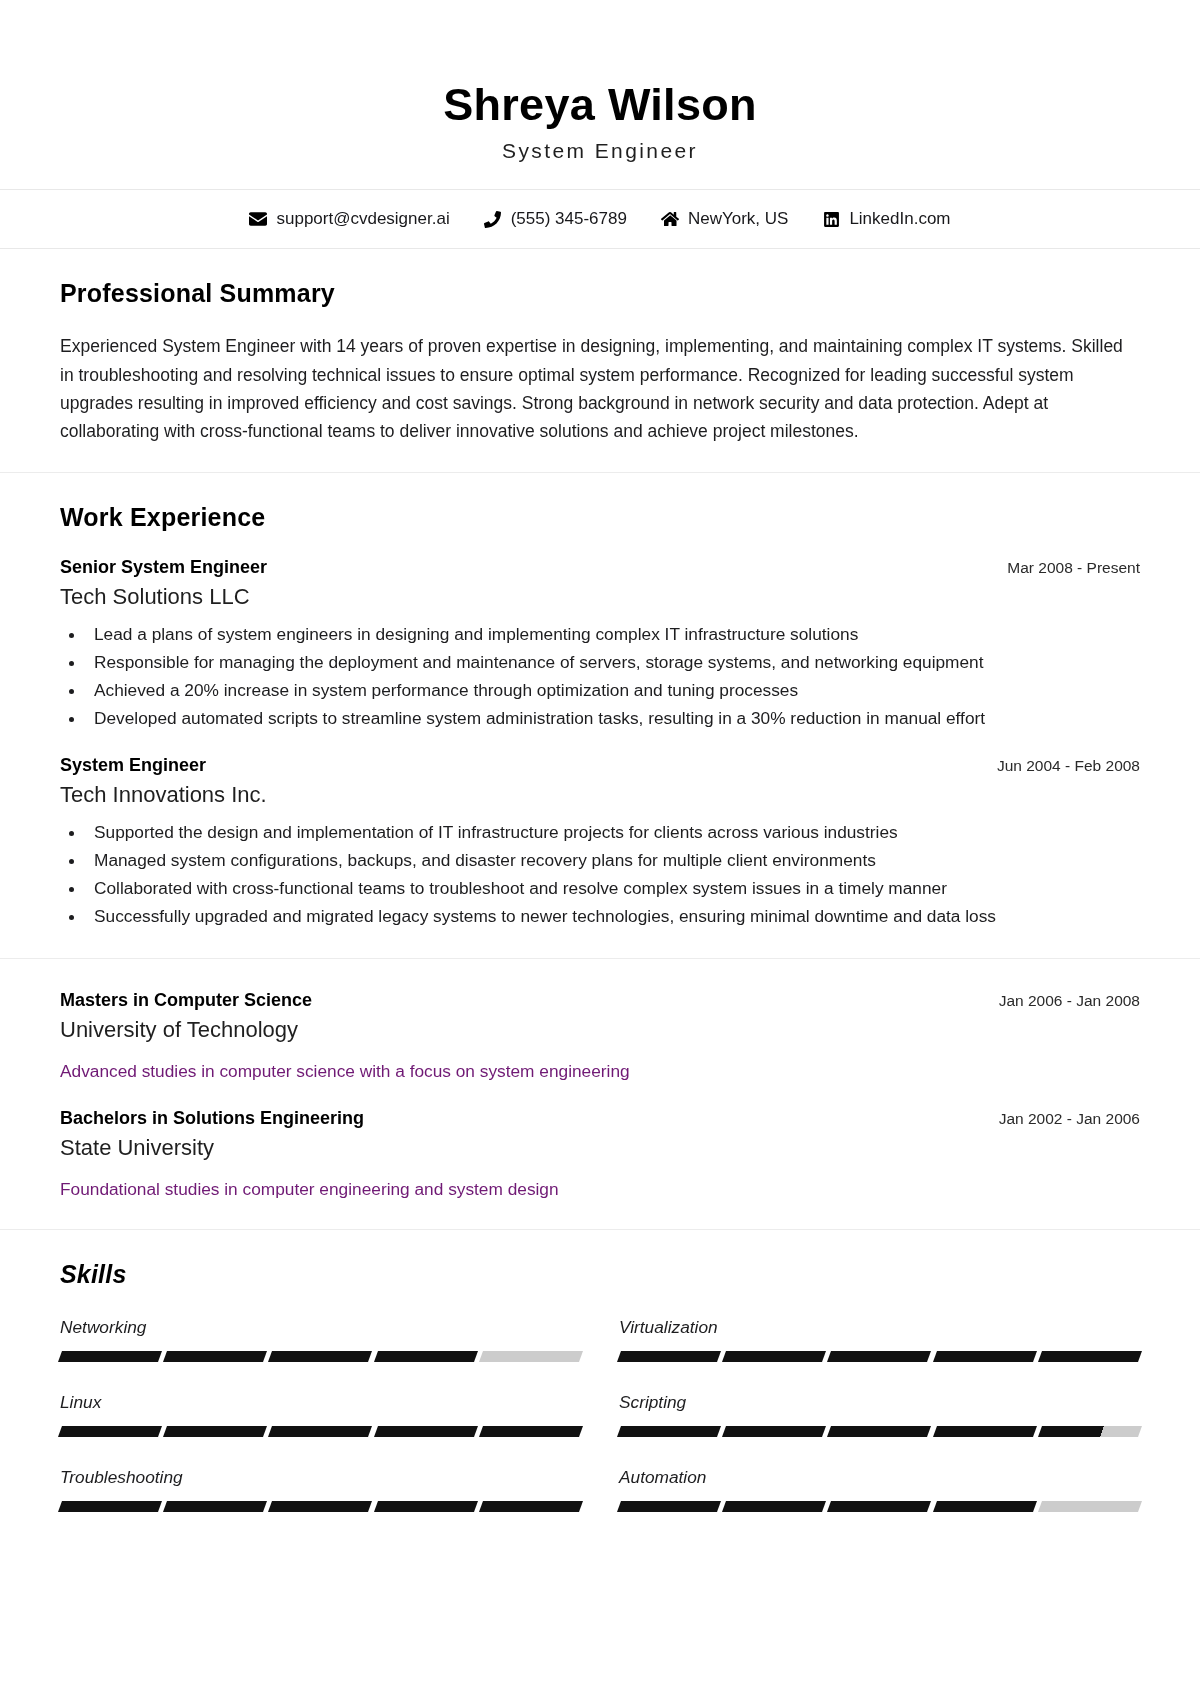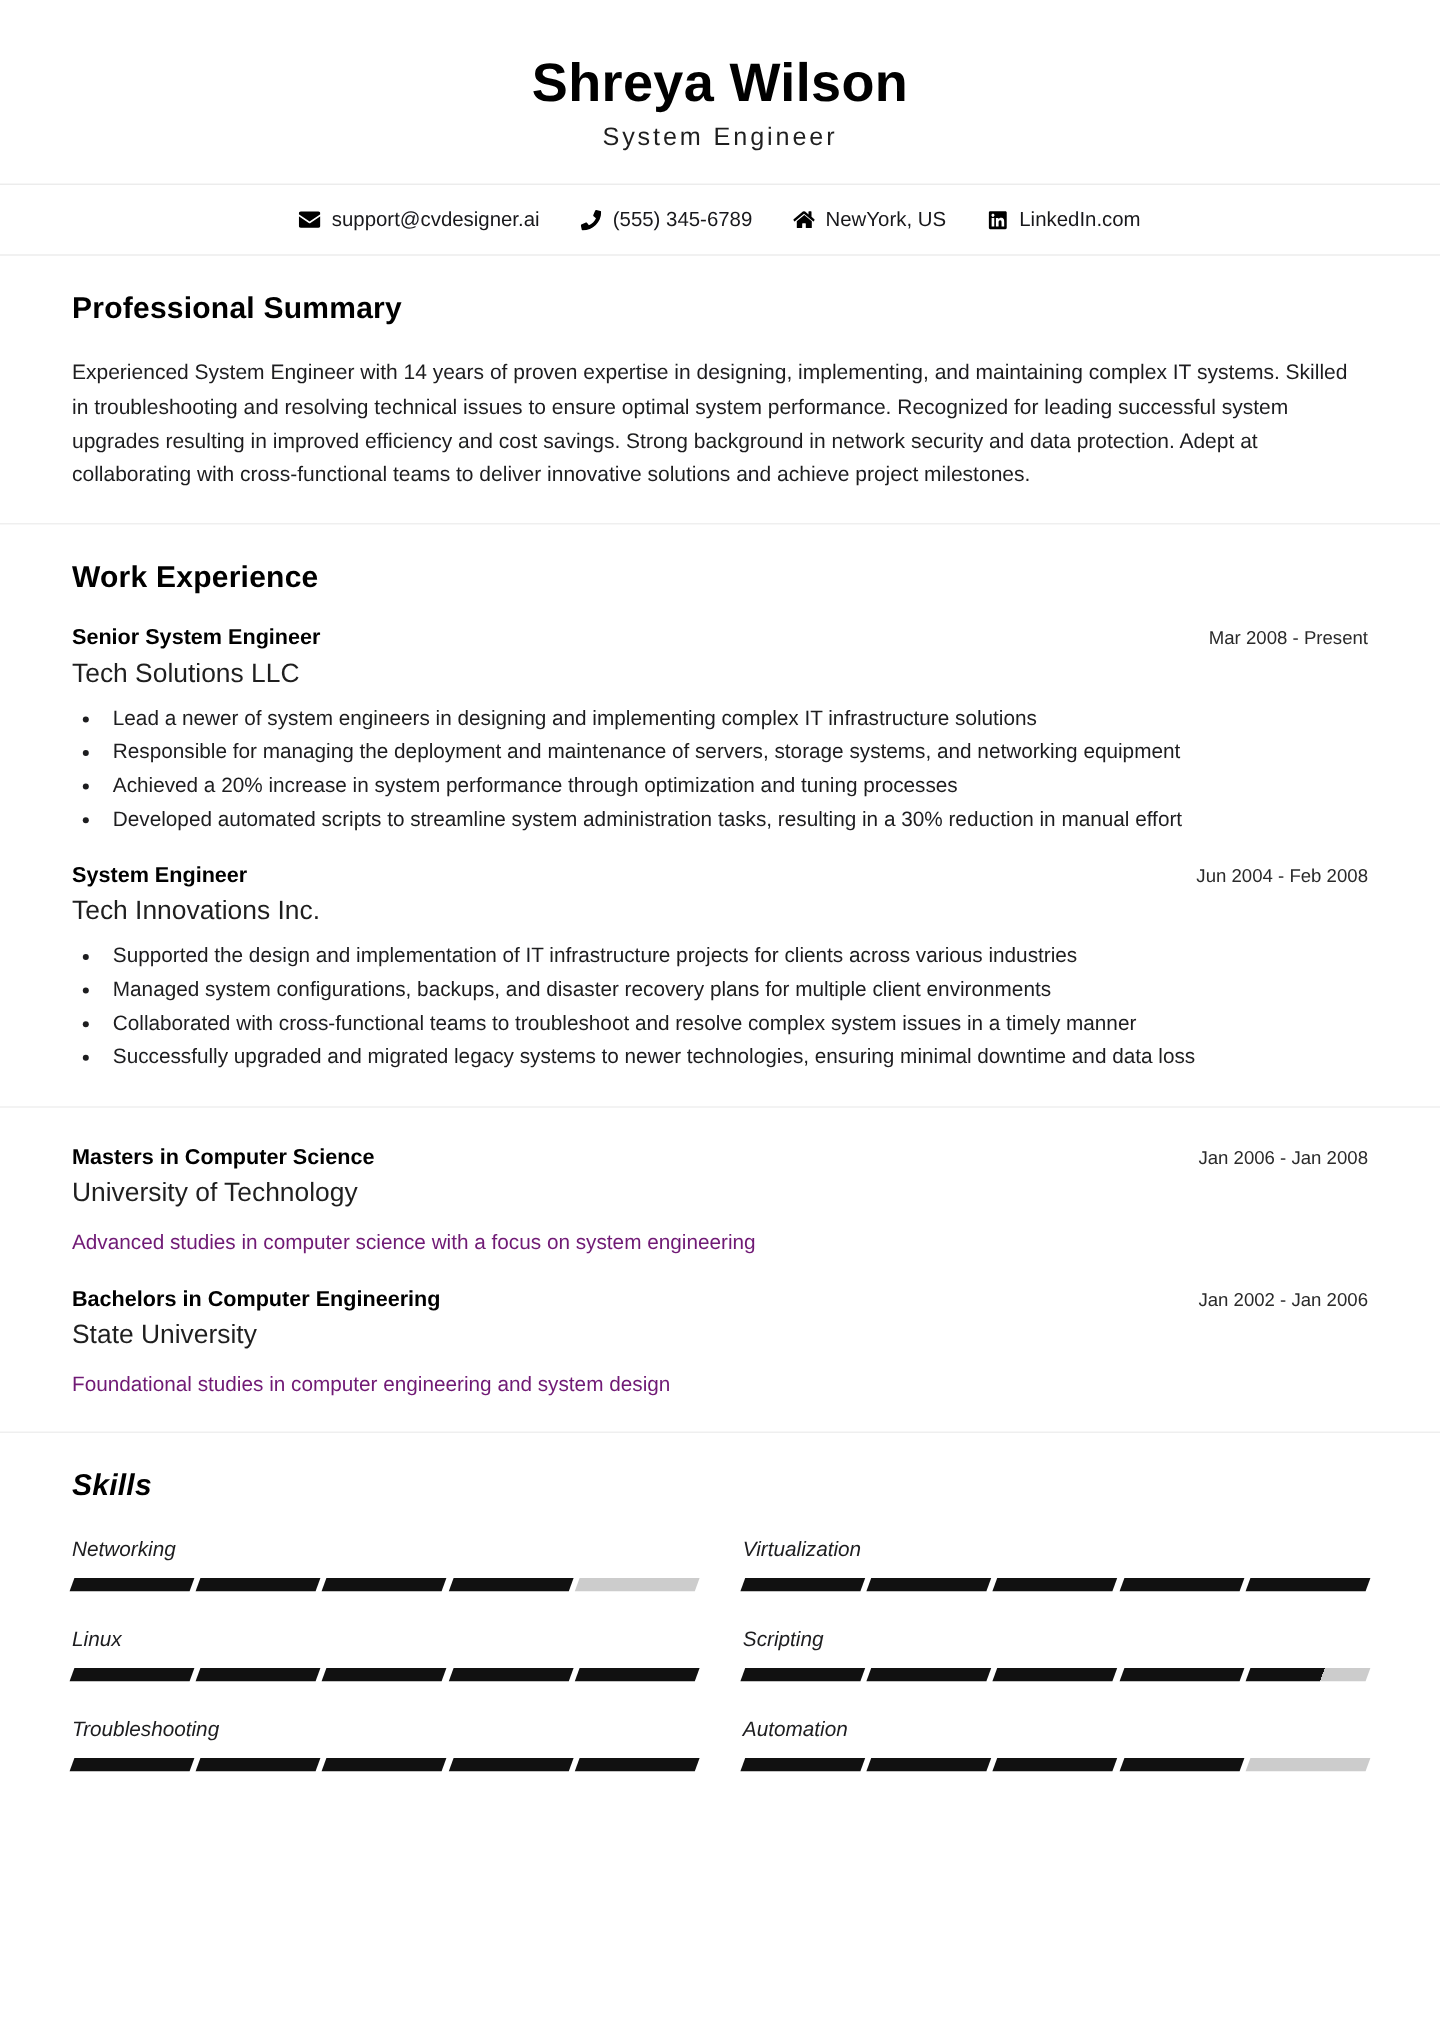--- a/index.html
+++ b/index.html
@@ -22,20 +22,21 @@
   .header {
     padding: 44px 60px 26px 60px;
     text-align: center;
   }
   .full-name {
     font-size: 45px;
     font-weight: 700;
     letter-spacing: 0.3px;
     line-height: 1.12;
     color: #000;
+    margin-top: 36px;
   }
   .job-title {
     margin-top: 9px;
     font-size: 21px;
     font-weight: 400;
     letter-spacing: 2.4px;
     color: #1f1f1f;
   }
 
   
@@ -222,21 +223,21 @@
   <div class="section">
     <div class="section-title">Work Experience</div>
     <div id="work-list">
         <div class="entry">
           <div class="entry-head">
             <div class="entry-role">Senior System Engineer</div>
             <div class="entry-dates">Mar 2008 - Present</div>
           </div>
           <div class="entry-org">Tech Solutions LLC</div>
           <ul class="bullets">
-            <li>Lead a newer of system engineers in designing and implementing complex IT infrastructure solutions</li>
+            <li>Lead a plans of system engineers in designing and implementing complex IT infrastructure solutions</li>
             <li>Responsible for managing the deployment and maintenance of servers, storage systems, and networking equipment</li>
             <li>Achieved a 20% increase in system performance through optimization and tuning processes</li>
             <li>Developed automated scripts to streamline system administration tasks, resulting in a 30% reduction in manual effort</li>
           </ul>
         </div>
         <div class="entry">
           <div class="entry-head">
             <div class="entry-role">System Engineer</div>
             <div class="entry-dates">Jun 2004 - Feb 2008</div>
           </div>
@@ -256,21 +257,21 @@
         <div class="entry">
           <div class="entry-head">
             <div class="entry-role">Masters in Computer Science</div>
             <div class="entry-dates">Jan 2006 - Jan 2008</div>
           </div>
           <div class="entry-org">University of Technology</div>
           <div class="entry-desc">Advanced studies in computer science with a focus on system engineering</div>
         </div>
         <div class="entry">
           <div class="entry-head">
-            <div class="entry-role">Bachelors in Computer Engineering</div>
+            <div class="entry-role">Bachelors in Solutions Engineering</div>
             <div class="entry-dates">Jan 2002 - Jan 2006</div>
           </div>
           <div class="entry-org">State University</div>
           <div class="entry-desc">Foundational studies in computer engineering and system design</div>
         </div>
       </div>
   </div>
 
   <div class="section no-border">
     <div class="section-title">Skills</div>

